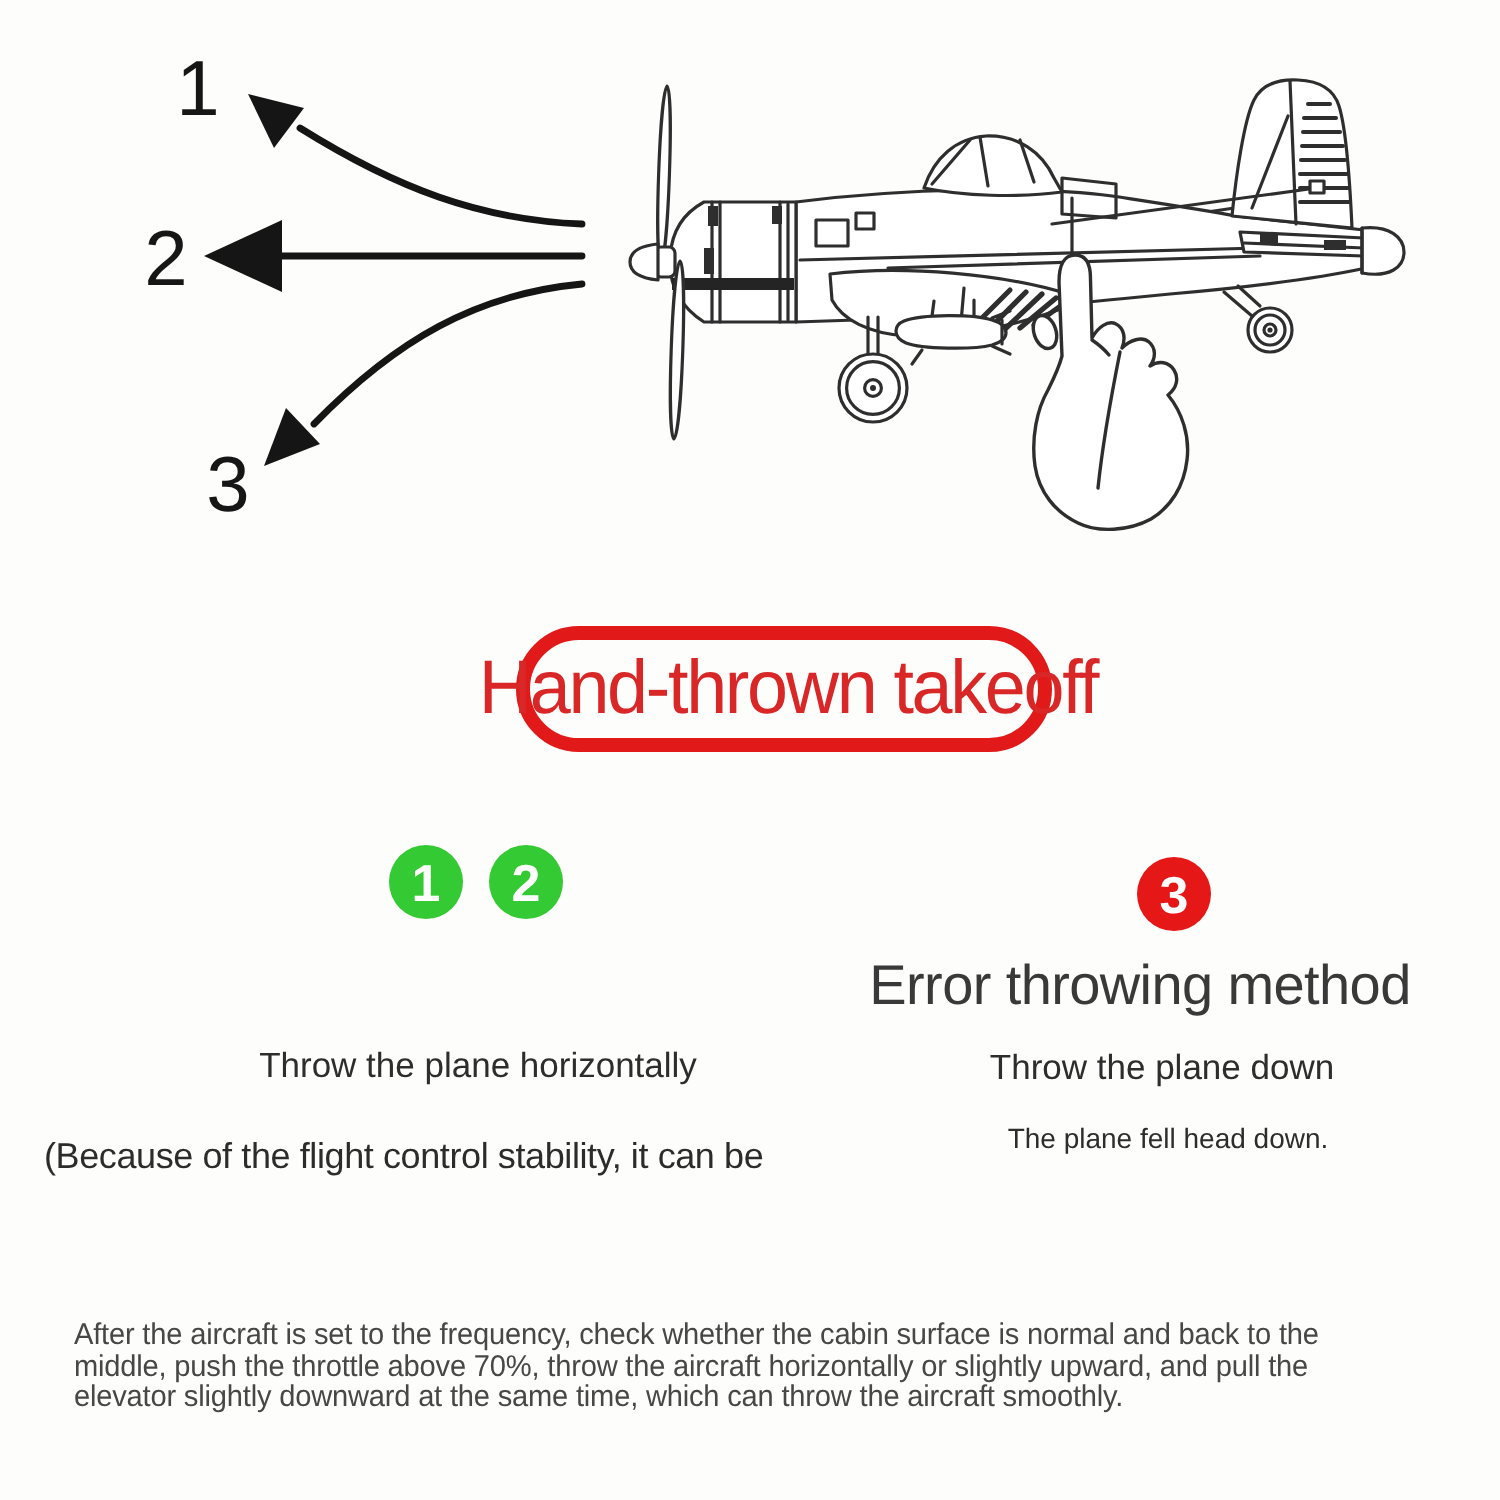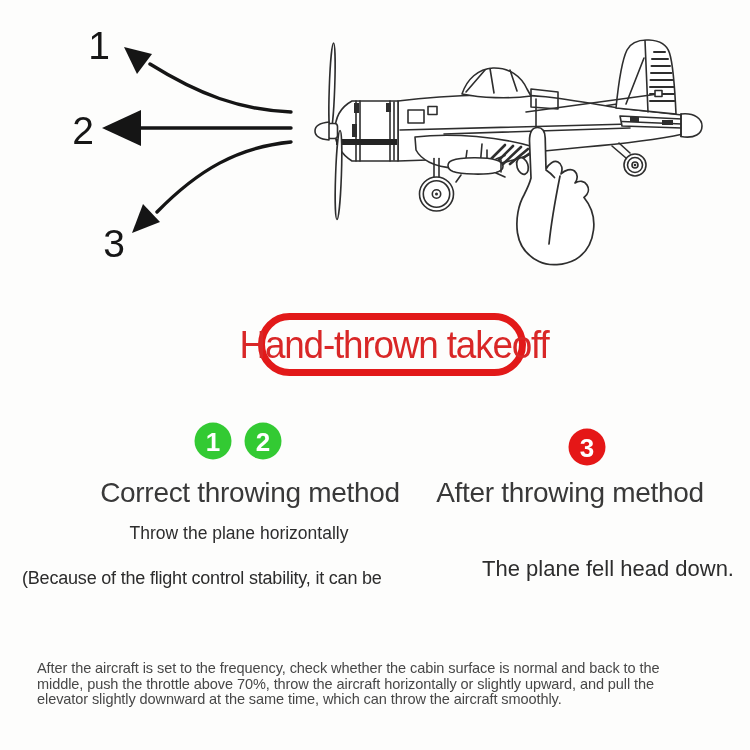--- a/index.html
+++ b/index.html
@@ -29,21 +29,21 @@
   .badge{
     width:37px;height:37px;border-radius:50%;
     display:flex;align-items:center;justify-content:center;
     color:#fff;font-size:26px;font-weight:bold;line-height:1;
   }
   .badge.green{background:#33ca33;}
   .badge.red{background:#e51717;}
   
   .method-heading{font-size:28px;font-weight:500;color:#393939;letter-spacing:-.3px;}
   .method-sub{font-size:17.5px;font-weight:400;color:#2d2d2d;}
-  .method-detail{font-size:22px;font-weight:500;color:#2d2d2d;margin-left:24px;}
+  .method-detail{font-size:14px;font-weight:500;color:#2d2d2d;}
   .paren-note{
     left:22px;top:567px;font-size:18px;font-weight:500;color:#2c2c2c;
     line-height:23px;letter-spacing:-.2px;white-space:nowrap;
   }
   .footer-note{
     left:37px;top:660px;font-size:15px;color:#474747;line-height:15.6px;
     letter-spacing:-.1px;transform:scaleX(.97);transform-origin:left top;white-space:nowrap;
   }
 </style>
 </head>
@@ -189,30 +189,30 @@
 
   <div class="abs title-ring"></div>
   <span class="abs title-text">Hand-thrown takeoff</span>
 
   <div class="abs badge green ctr" style="left:213px;top:441px">
     <span>1</span>
   </div>
   <div class="abs badge green ctr" style="left:263px;top:441px">
     <span>2</span>
   </div>
-  <span class="abs ctr method-heading" style="left:250px;top:493px">Correct throwing method</span>
   <span class="abs ctr method-sub" style="left:239px;top:533px">Throw the plane horizontally</span>
   <div class="abs paren-note">
     <div>(Because of the flight control stability, it can be</div>
   </div>
 
   <div class="abs badge red ctr" style="left:587px;top:447px">
     <span>3</span>
   </div>
-  <span class="abs ctr method-heading" style="left:570px;top:493px">After throwing method</span>
+  <span class="abs ctr method-heading" style="left:570px;top:493px">Error throwing method</span>
+  <span class="abs ctr method-sub" style="left:581px;top:534px">Throw the plane down</span>
   <span class="abs ctr method-detail" style="left:584px;top:569px">The plane fell head down.</span>
 
   <div class="abs footer-note">
     <div>After the aircraft is set to the frequency, check whether the cabin surface is normal and back to the</div>
     <div>middle, push the throttle above 70%, throw the aircraft horizontally or slightly upward, and pull the</div>
     <div>elevator slightly downward at the same time, which can throw the aircraft smoothly.</div>
   </div>
 
 </div>
 

